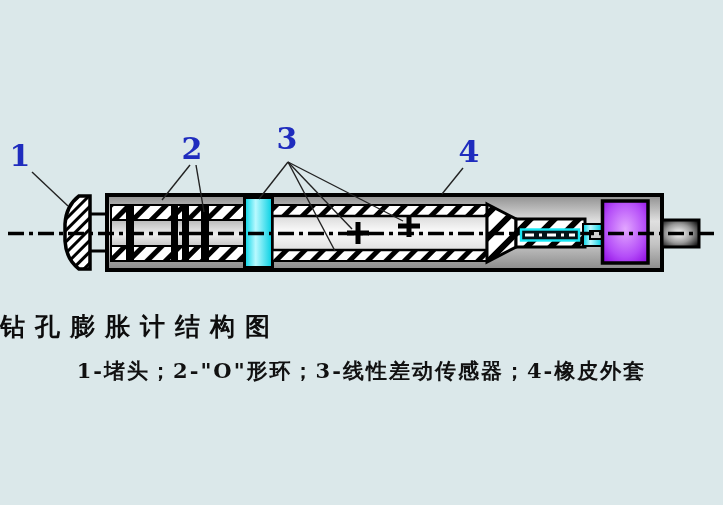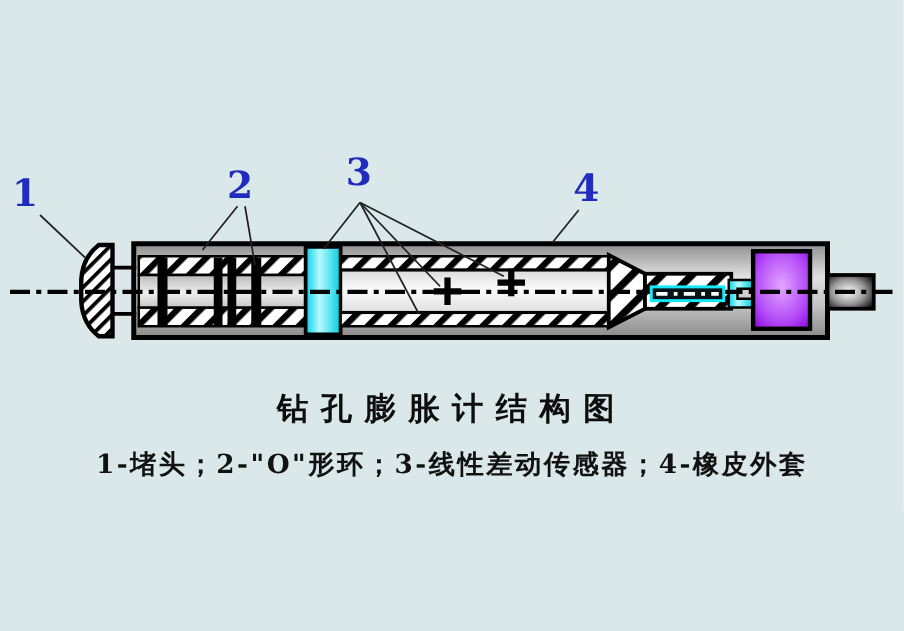--- a/index.html
+++ b/index.html
@@ -6,21 +6,21 @@
   body{width:723px;height:505px;overflow:hidden;font-family:"DejaVu Sans",sans-serif;}
   .page{position:relative;width:723px;height:505px;background:#dbe8ea;}
   .drawing{position:absolute;left:0;top:0;}
   .callout{position:absolute;width:28px;text-align:center;
            font-family:"DejaVu Serif","Liberation Serif",serif;
            font-weight:bold;font-size:30px;line-height:30px;color:#1f2cbe;}
   .callout-1{left:6px;top:141px;}
   .callout-2{left:178px;top:134px;}
   .callout-3{left:273px;top:124px;}
   .callout-4{left:455px;top:137px;}
-  .fig-title{position:absolute;left:0;top:310px;width:723px;text-align:center;
+  .fig-title{position:absolute;left:0;top:310px;width:723px;
              color:#0d0d0d;font-family:"DejaVu Serif","Liberation Serif",serif;
              font-weight:bold;font-size:25px;letter-spacing:10px;}
   .fig-legend{position:absolute;left:0;top:357px;width:723px;text-align:center;
               color:#111;font-family:"DejaVu Serif","Liberation Serif",serif;
               font-weight:600;font-size:21px;letter-spacing:2px;}
 </style>
 </head>
 <body>
 
 <div class="page" style="background: rgb(219, 232, 234);">

